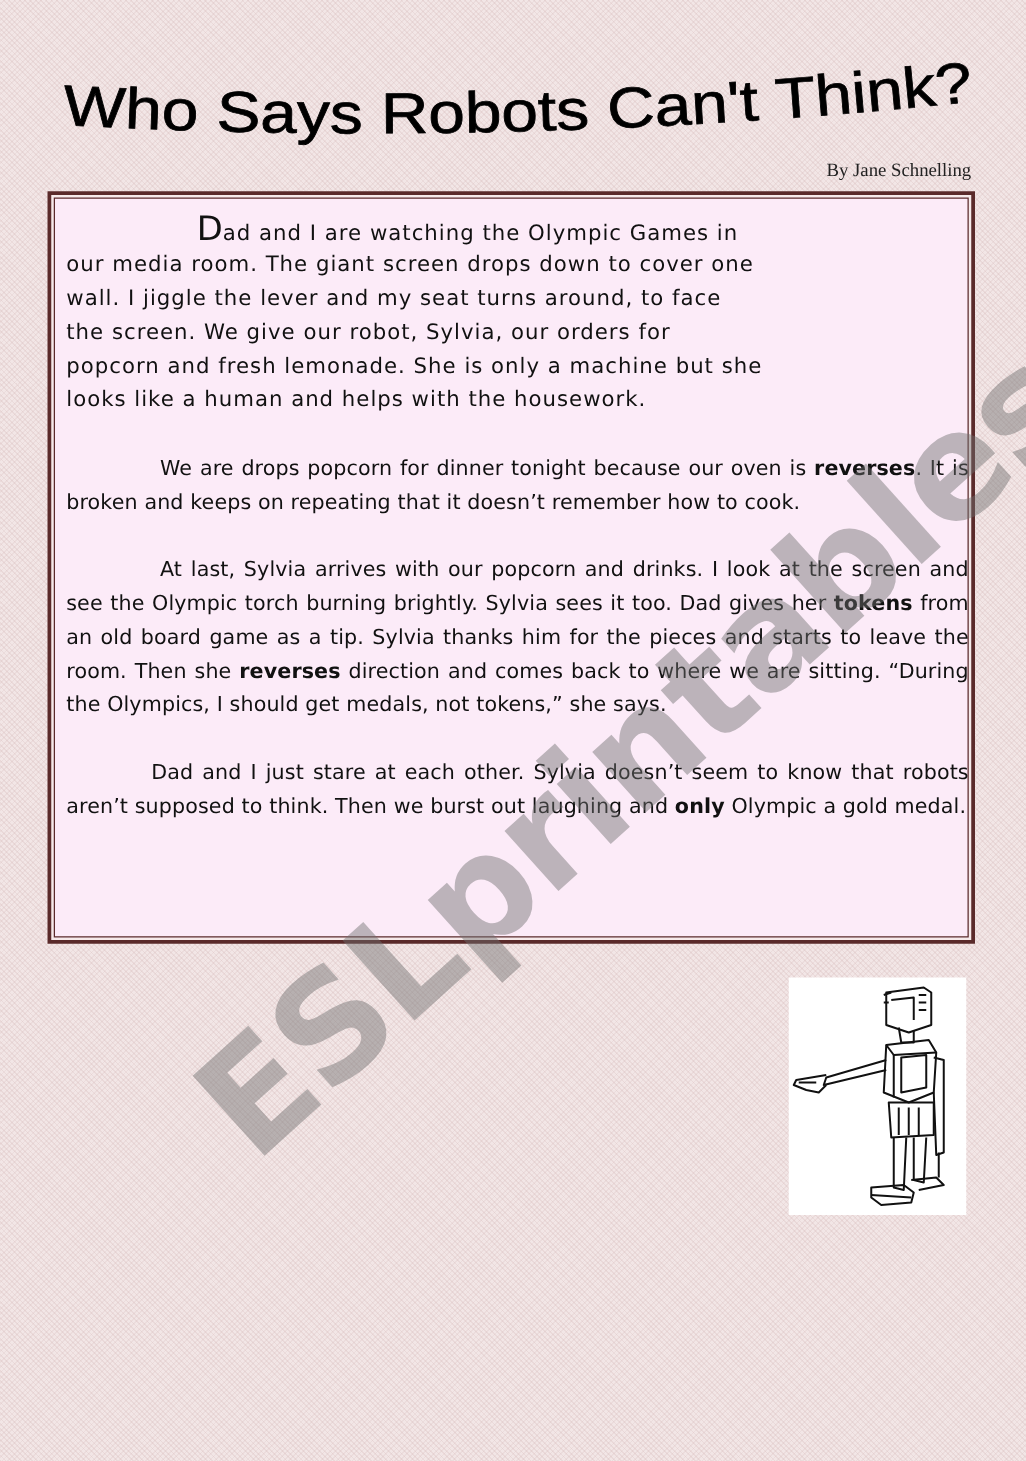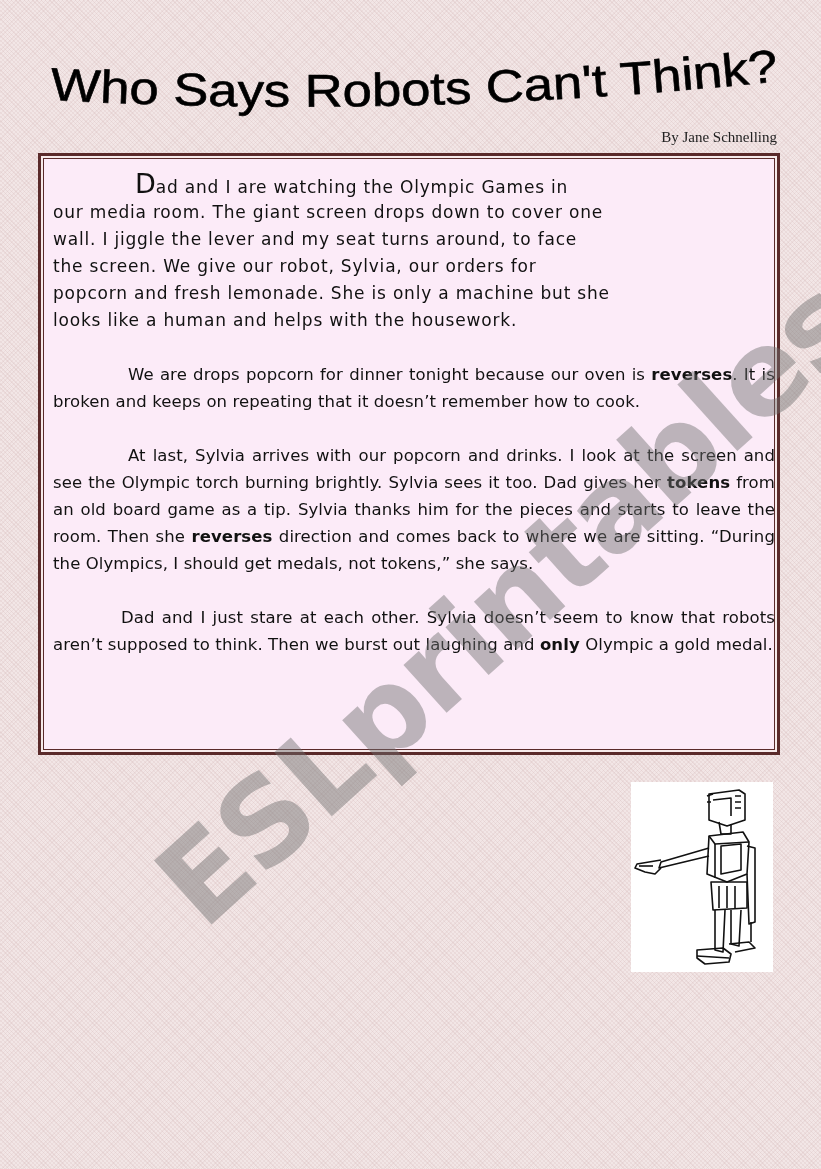--- a/index.html
+++ b/index.html
@@ -28,21 +28,21 @@
   .frame-inner {
     width: 100%; height: 100%; box-sizing: border-box;
     border: 1.5px solid #5a2a2a; background: #fcebf8;
     position: relative;
   }
   .story {
     position: absolute; left: 9px; top: 11px; width: 722px;
     font-size: 17px; line-height: 27px; letter-spacing: 0.1px;
   }
   .p1 { width: 560px; letter-spacing: 0.8px; margin: 0; }
-  .p1 .first { display: block; padding-left: 82px; margin-bottom: -2px; }
+  .p1 .first { display: block; padding-left: 82px; margin-bottom: -2px; text-align: center; }
   .dropcap { font-size: 27px; letter-spacing: 0; }
   .para { margin: 27px 0 0 0; text-align: justify; font-family: "DejaVu Sans", sans-serif; font-size: 16.5px; }
   .indent { padding-left: 75px; }
   .para b { font-weight: bold; }
   .watermark {
     position: absolute; left: 60px; top: 190px; width: 1000px;
     transform-origin: 0 0; transform: translate(70px, 660px) rotate(-42deg);
     font-family: "DejaVu Sans", sans-serif; font-weight: bold; font-size: 118px;
     color: rgba(110,110,110,0.45); letter-spacing: -2px; white-space: nowrap;
     pointer-events: none;

